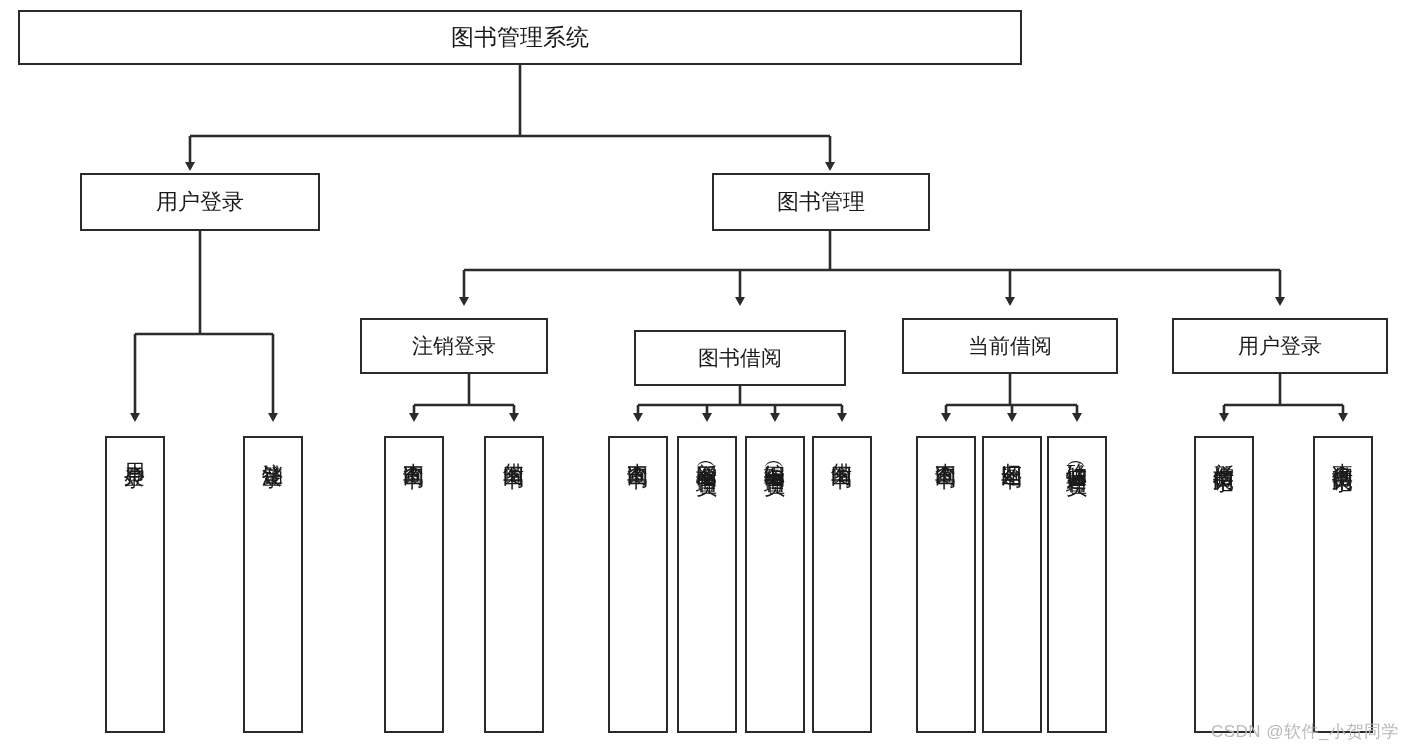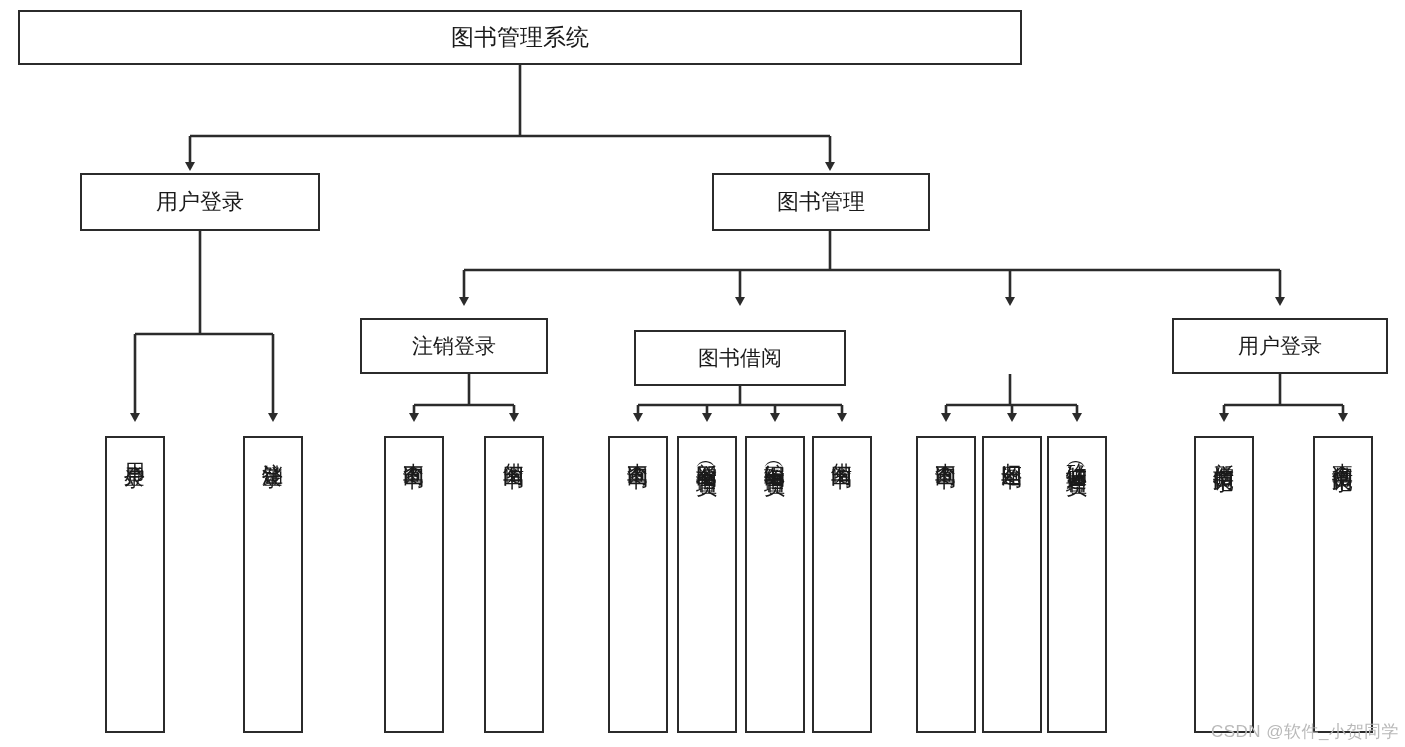--- a/index.html
+++ b/index.html
@@ -132,20 +132,23 @@
   <div class="node level1" style="left:712px; top:173px; width:218px; height:58px;">
     <span class="node-label">图书管理</span>
   </div>
 
   <div class="node level2" style="left:360px; top:318px; width:188px; height:56px;">
     <span class="node-label">注销登录</span>
   </div>
   <div class="node level2" style="left:634px; top:330px; width:212px; height:56px;">
     <span class="node-label">图书借阅</span>
   </div>
+  <div class="node level2" style="left:902px; top:318px; width:216px; height:56px;">
+    <span class="node-label">当前借阅</span>
+  </div>
   <div class="node level2" style="left:1172px; top:318px; width:216px; height:56px;">
     <span class="node-label">用户登录</span>
   </div>
 
   <div class="node leaf" style="left:105px; top:436px; width:60px; height:297px;">
     <span class="node-label">用户登录</span>
   </div>
   <div class="node leaf" style="left:243px; top:436px; width:60px; height:297px;">
     <span class="node-label">注销登录</span>
   </div>

